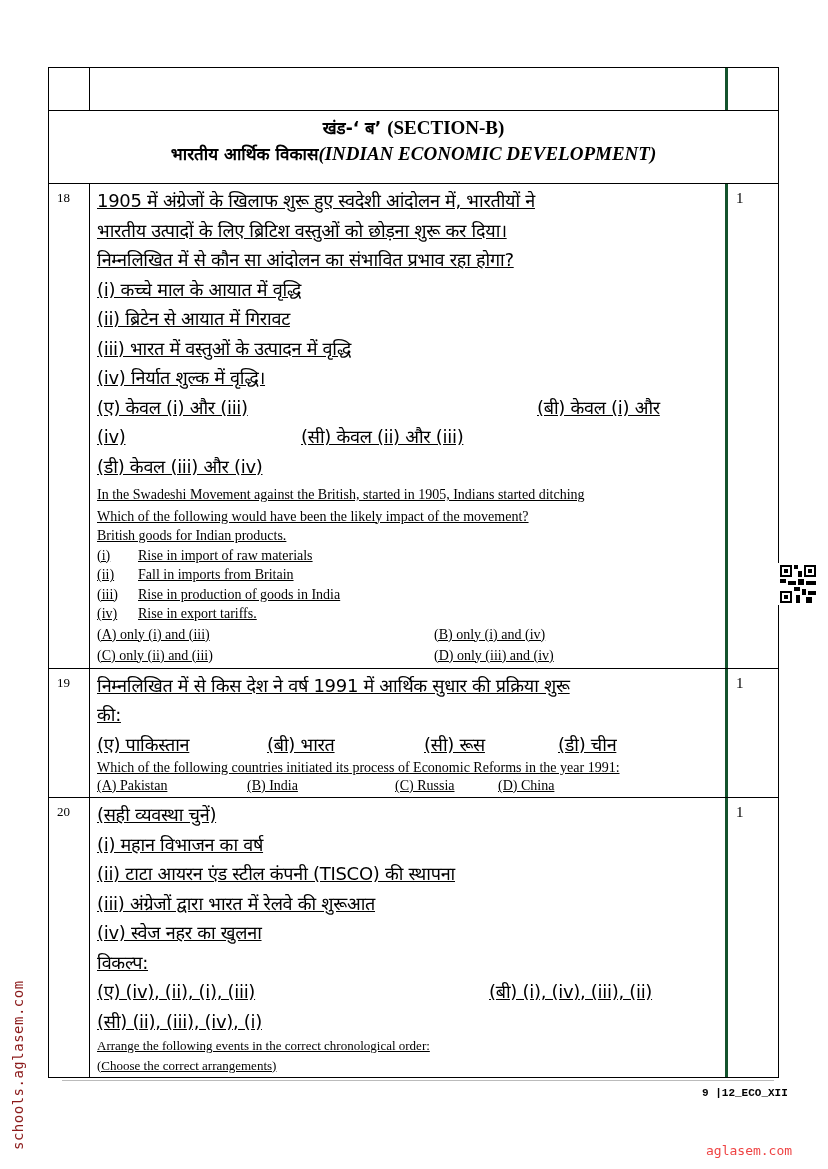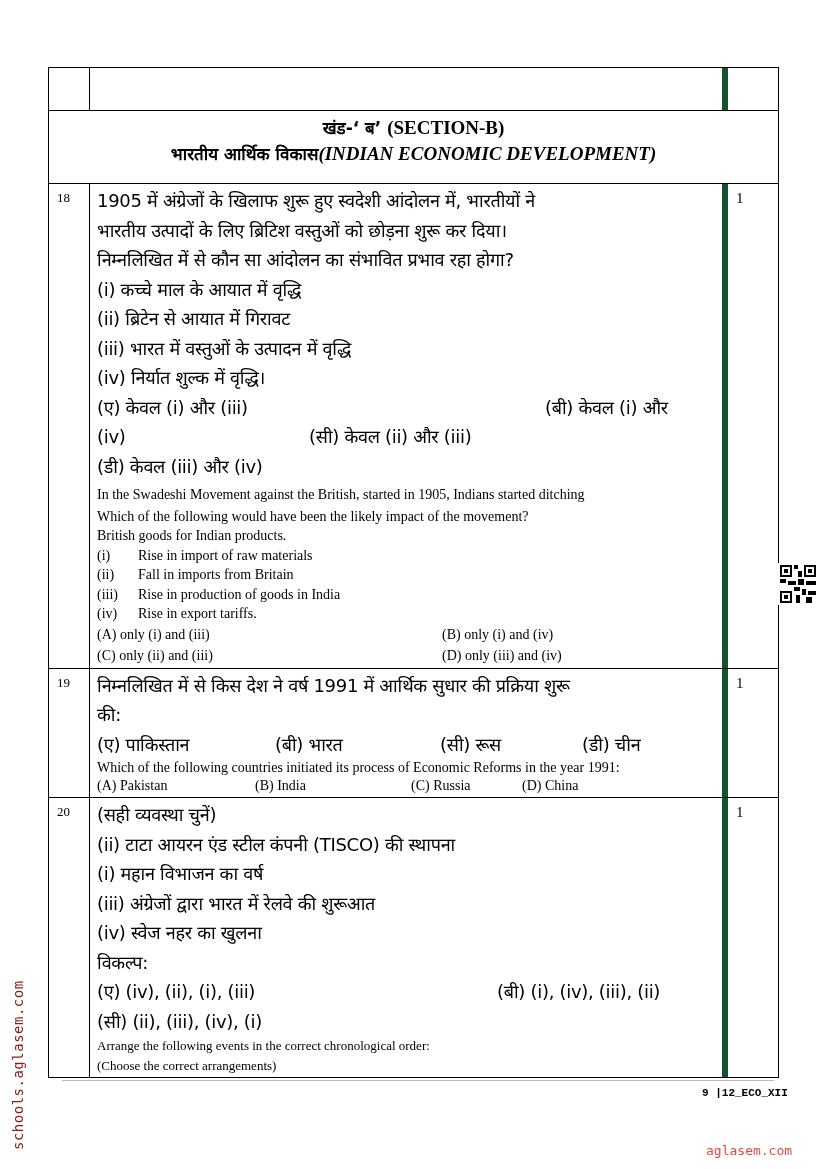--- a/index.html
+++ b/index.html
@@ -1,30 +1,30 @@
 <!DOCTYPE html>
 <html><head>
 <meta charset="utf-8">
 <style>
   html, body { margin:0; padding:0; background:#ffffff; }
   body { width:828px; height:1169px; position:relative; overflow:hidden; font-family:"DejaVu Serif", serif; color:#000; }
   .tbl { position:absolute; left:48px; top:67px; width:731px; border:1.5px solid #000; box-sizing:border-box; }
   .row { display:flex; border-bottom:1px solid #000; box-sizing:border-box; }
   .row:last-child { border-bottom:none; }
   .c1 { width:41px; border-right:1px solid #000; box-sizing:border-box; font-family:"Liberation Serif", serif; font-size:13px; padding:6px 0 0 8px; }
-  .c2 { width:638px; border-right:6px solid #14532d; box-sizing:border-box; padding:2px 8px 2px 7px; }
+  .c2 { width:638px; border-right:3px solid #14532d; box-sizing:border-box; padding:2px 8px 2px 7px;text-decoration:underline; }
   .c3 { width:49px; box-sizing:border-box; font-family:"Liberation Serif", serif; font-size:15px; padding:6px 0 0 8px; }
   .blank { height:43px; }
   .section { text-align:center; border-bottom:1px solid #000; padding:4px 0 16px 0; font-family:"DejaVu Sans", sans-serif; font-size:17px; line-height:26px; font-weight:bold; }
   .section .en { font-family:"Liberation Serif", serif; font-size:19px; }
   .section i { font-family:"Liberation Serif", serif; }
   .hi { font-family:"DejaVu Sans", sans-serif; font-size:18px; line-height:29.5px; letter-spacing:-0.3px; }
   .en { font-family:"Liberation Serif", serif; }
   .eng { font-family:"Liberation Serif", serif; font-size:14px; line-height:19.5px; }
-  .opt-line { display:flex;gap:8px; }
+  .opt-line { display:flex; }
   .opt-line span { display:inline-block; }
   .li { display:flex; }
   .li .lab { width:41px; }
   .footer-line { position:absolute; left:62px; top:1080px; width:712px; height:1px; background:#bbbbbb; }
   .pageno { position:absolute; left:702px; top:1087px; font-family:Liberation Mono, monospace; font-weight:bold; font-size:11px;text-align:center; }
   .wm-side { position:absolute; left:10px; top:1150px; transform-origin:0 0; transform:rotate(-90deg); font-family:"DejaVu Sans Mono", monospace; color:#8b1a1a; font-size:14px; letter-spacing:0.5px; white-space:nowrap; }
   .wm-br { position:absolute; left:706px; top:1143px; font-family:"DejaVu Sans Mono", monospace; color:#ef4444; font-size:13px; }
   .qr { position:absolute; left:778px; top:563px; width:40px; height:42px; }
 </style>
 </head>
@@ -111,22 +111,22 @@
         <span>(D) China</span>
       </div>
     </div>
     <div class="c3">1</div>
   </div>
 
   <div class="row">
     <div class="c1">20</div>
     <div class="c2">
       <div class="hi">(सही व्यवस्था चुनें)</div>
+      <div class="hi">(i) महान विभाजन का वर्ष</div>
       <div class="hi">(ii) टाटा आयरन एंड स्टील कंपनी (TISCO) की स्थापना</div>
-      <div class="hi">(i) महान विभाजन का वर्ष</div>
       <div class="hi">(iii) अंग्रेजों द्वारा भारत में रेलवे की शुरूआत</div>
       <div class="hi">(iv) स्वेज नहर का खुलना</div>
       <div class="hi">विकल्प:</div>
       <div class="hi opt-line">
         <span style="width:392px">(ए) (iv), (ii), (i), (iii)</span>
         <span>(बी) (i), (iv), (iii), (ii)</span>
       </div>
       <div class="hi opt-line">
         <span style="width:396px">(सी) (ii), (iii), (iv), (i)</span>
       </div>

